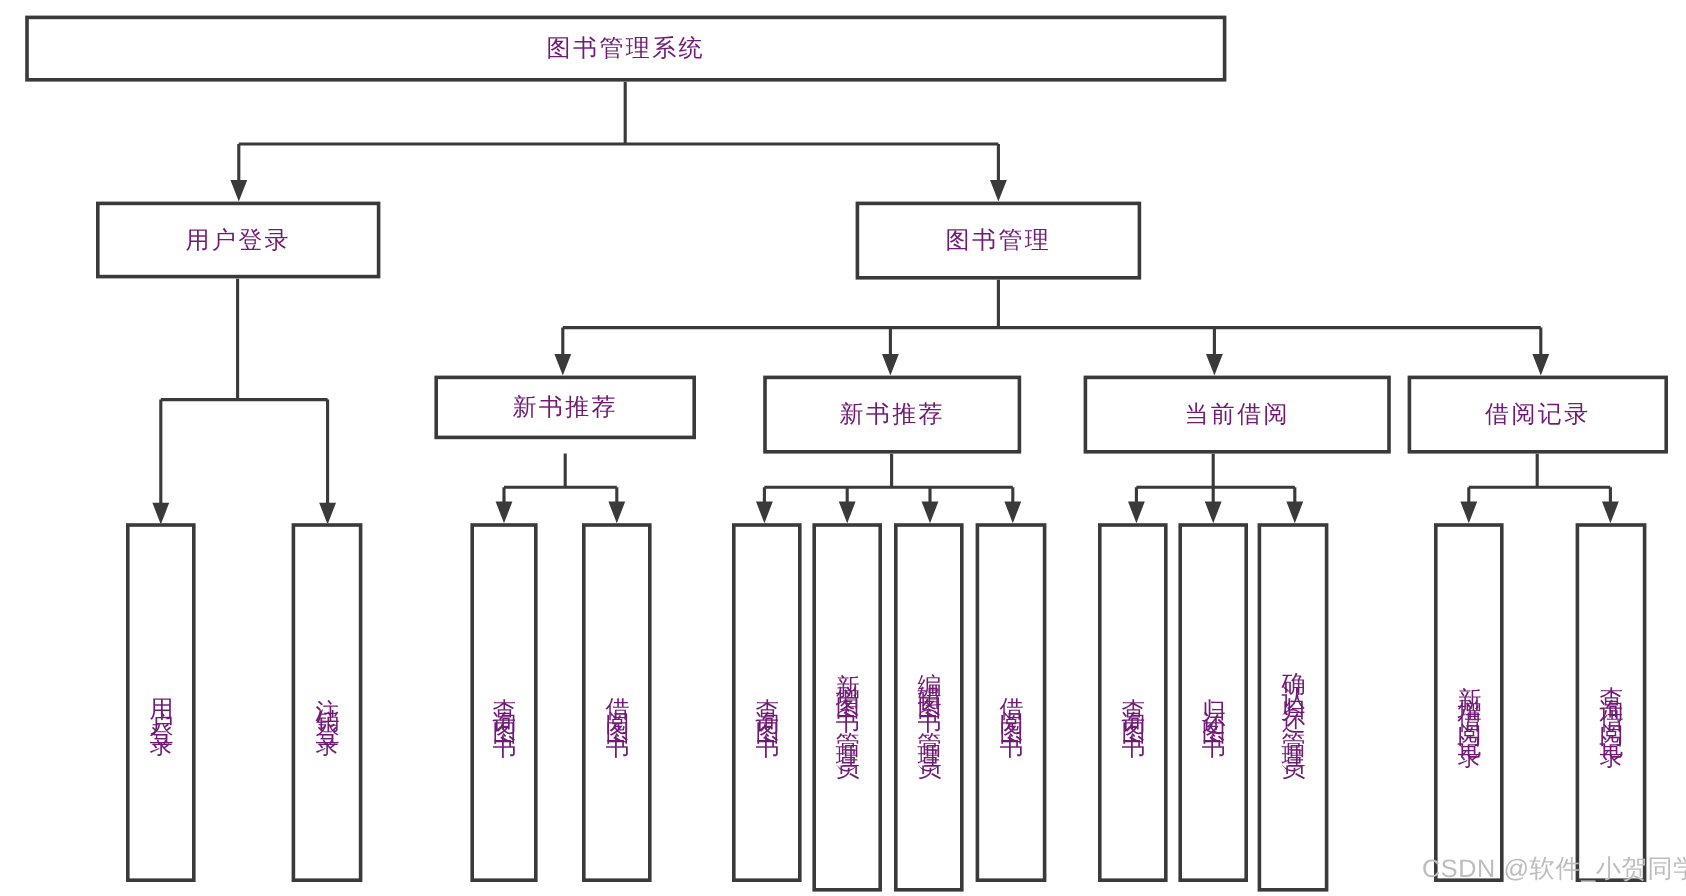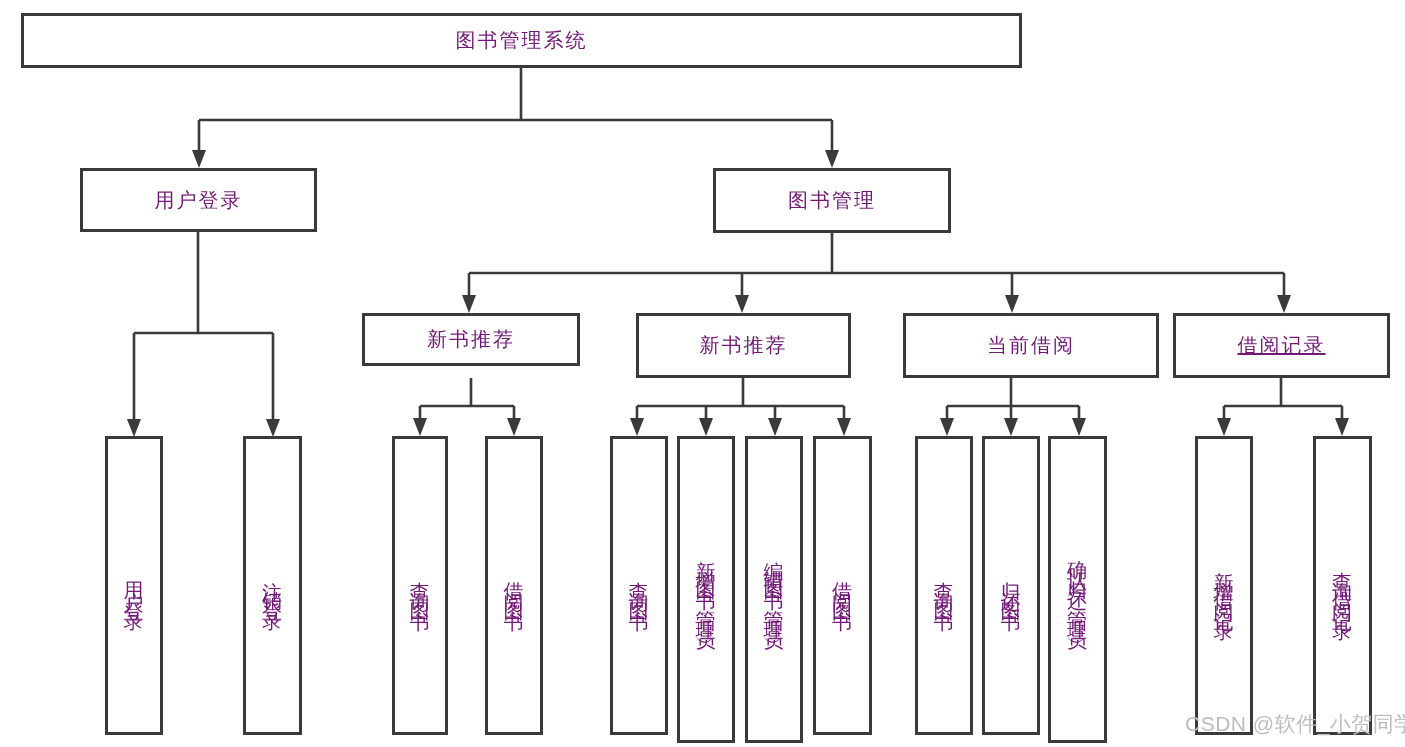--- a/index.html
+++ b/index.html
@@ -42,21 +42,21 @@
   }
   
   .n-root        { left: 21px;   top: 13px;  width: 1001px; height: 55px; }
   
   .n-login       { left: 80px;   top: 168px; width: 237px;  height: 64px; }
   .n-mgmt        { left: 713px;  top: 168px; width: 238px;  height: 65px; }
   
   .n-newbook     { left: 362px;  top: 313px; width: 218px;  height: 53px; }
   .n-borrow      { left: 636px;  top: 313px; width: 215px;  height: 65px; }
   .n-current     { left: 903px;  top: 313px; width: 256px;  height: 65px; }
-  .n-record      { left: 1173px; top: 313px; width: 217px;  height: 65px; text-decoration: underline; }
+  .n-record      { left: 1173px; top: 313px; width: 217px;  height: 65px; }
   
   .n-l1  { left: 105px;  top: 436px; width: 58px; height: 299px; }
   .n-l2  { left: 243px;  top: 436px; width: 59px; height: 299px; }
   .n-l3  { left: 392px;  top: 436px; width: 56px; height: 299px; }
   .n-l4  { left: 485px;  top: 436px; width: 58px; height: 299px; }
   .n-l5  { left: 610px;  top: 436px; width: 58px; height: 299px; }
   .n-l6  { left: 677px;  top: 436px; width: 58px; height: 307px; }
   .n-l7  { left: 745px;  top: 436px; width: 58px; height: 307px; }
   .n-l8  { left: 813px;  top: 436px; width: 59px; height: 299px; }
   .n-l9  { left: 915px;  top: 436px; width: 58px; height: 299px; }

